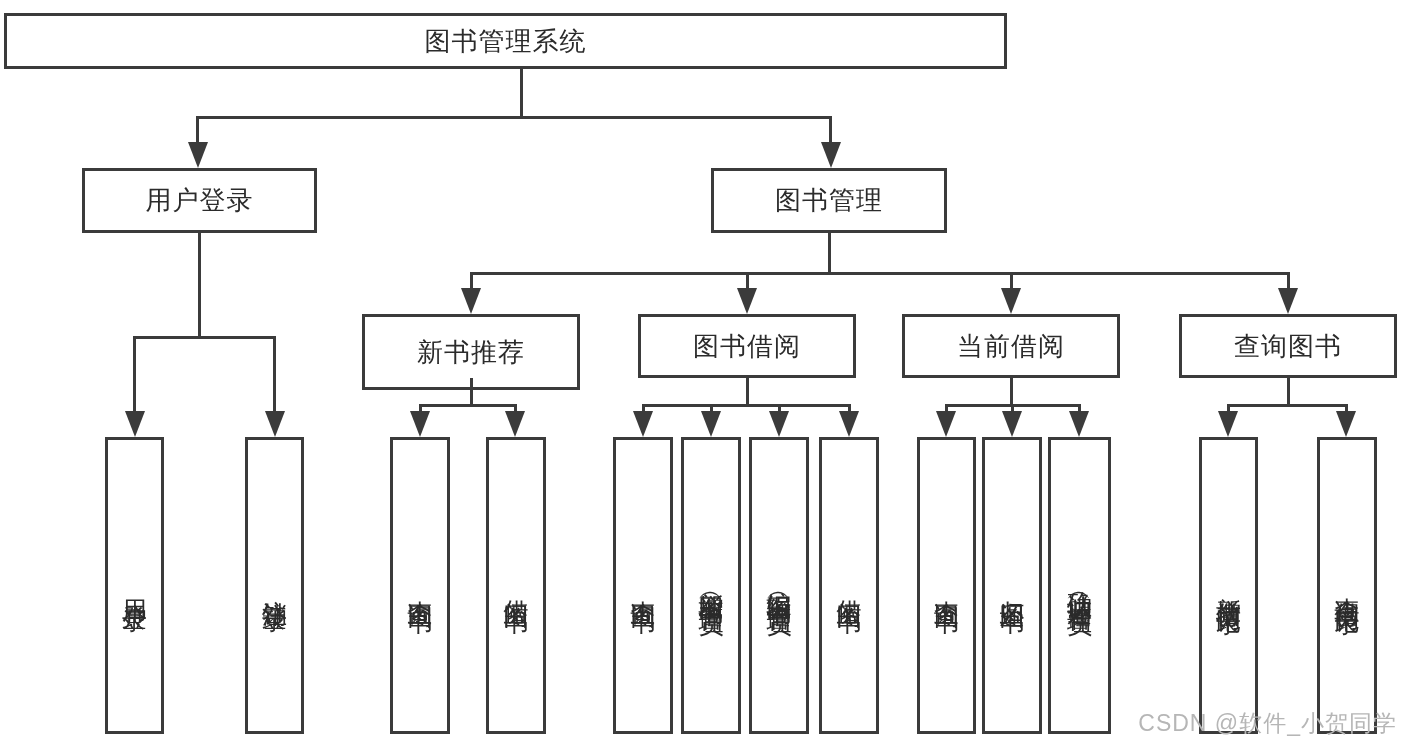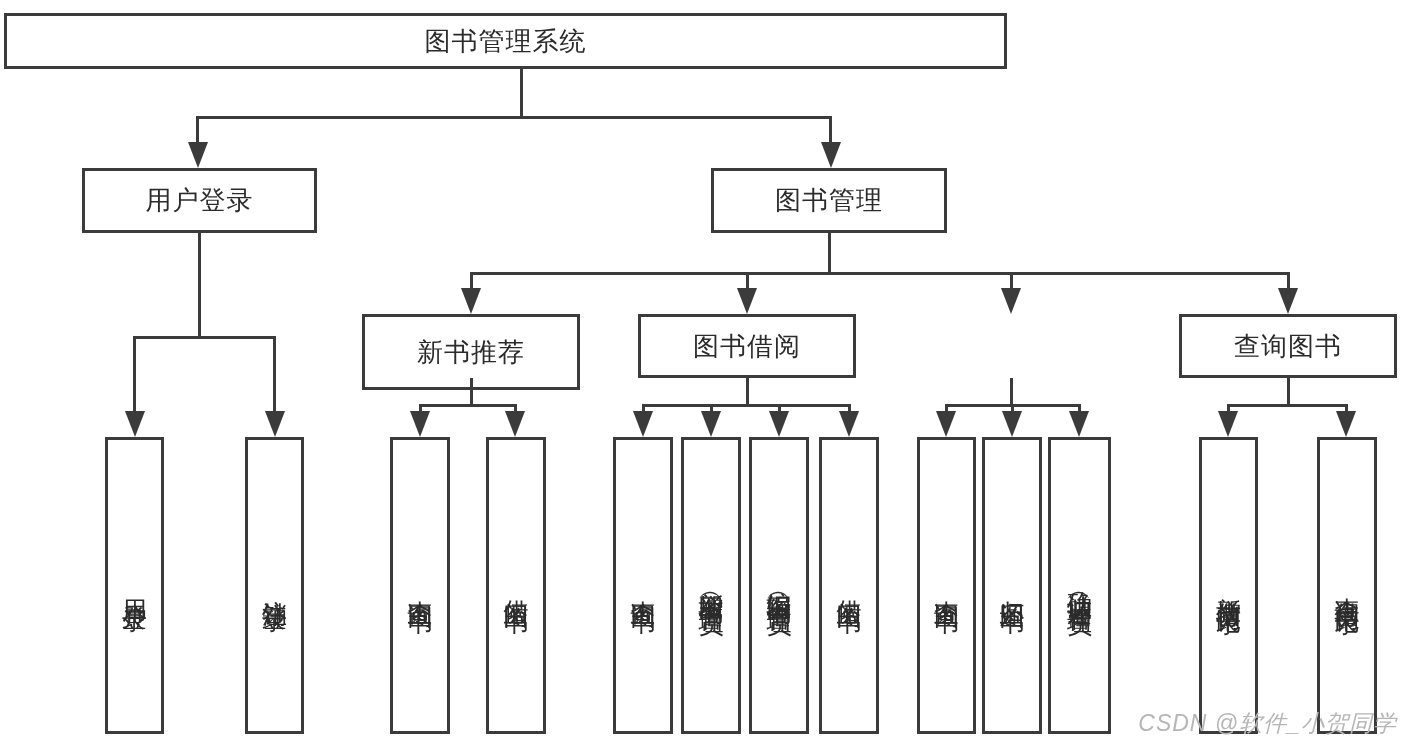--- a/index.html
+++ b/index.html
@@ -22,21 +22,21 @@
   }
   .vl{position:absolute;width:3px;background:var(--line);}
   .hl{position:absolute;height:3px;background:var(--line);}
   .ar{
     position:absolute;width:0;height:0;
     border-left:10px solid transparent;border-right:10px solid transparent;
     border-top:26px solid var(--line);
   }
   .watermark{
     position:absolute;right:8px;bottom:8px;z-index:10;
-    font-size:23px;color:var(--watermark);letter-spacing:1px;white-space:nowrap;font-style:italic;
+    font-size:23px;color:var(--watermark);letter-spacing:1px;white-space:nowrap;
   }
 </style>
 </head>
 <body>
 
 <div class="canvas">
 
   <div class="box" style="left:4px;top:13px;width:1003px;height:56px">
     <span class="hlabel">图书管理系统</span>
   </div>
@@ -71,20 +71,23 @@
   <div class="vl" style="left:1010px;top:272px;height:20px"></div>
   <div class="ar" style="left:1001px;top:288px"></div>
   <div class="vl" style="left:1287px;top:272px;height:20px"></div>
   <div class="ar" style="left:1278px;top:288px"></div>
 
   <div class="box" style="left:362px;top:314px;width:218px;height:76px">
     <span class="hlabel">新书推荐</span>
   </div>
   <div class="box" style="left:638px;top:314px;width:218px;height:64px">
     <span class="hlabel">图书借阅</span>
+  </div>
+  <div class="box" style="left:902px;top:314px;width:218px;height:64px">
+    <span class="hlabel">当前借阅</span>
   </div>
   <div class="box" style="left:1179px;top:314px;width:218px;height:64px">
     <span class="hlabel">查询图书</span>
   </div>
 
   <div class="vl" style="left:470px;top:378px;height:29px"></div>
   <div class="hl" style="left:419px;top:404px;width:98px"></div>
   <div class="vl" style="left:419px;top:404px;height:10px"></div>
   <div class="ar" style="left:410px;top:411px"></div>
   <div class="vl" style="left:514px;top:404px;height:10px"></div>

